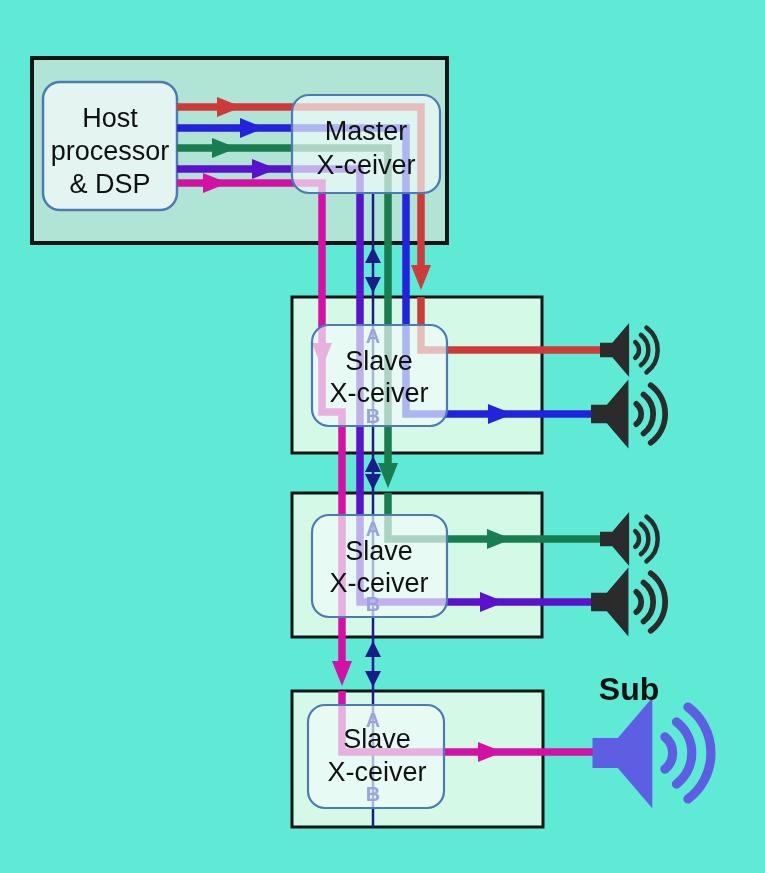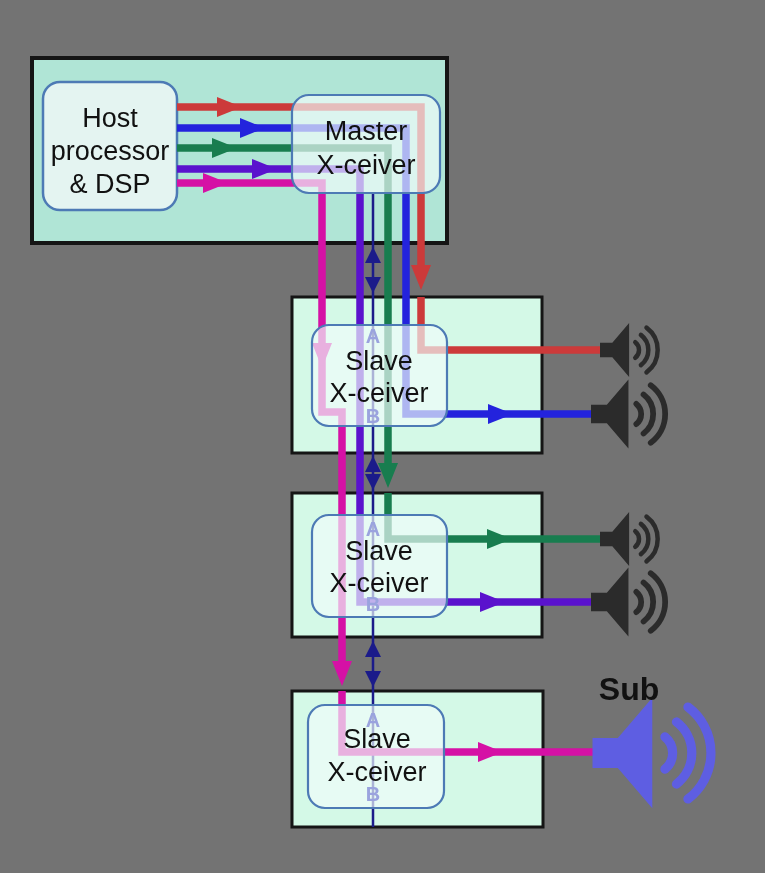--- a/index.html
+++ b/index.html
@@ -1,16 +1,16 @@
 <!DOCTYPE html>
 <html><head>
 <meta charset="utf-8">
 <style>
   html,body{margin:0;padding:0;background:#ffffff;}
-  .stage{position:relative;width:765px;height:873px;background:#737373;overflow:hidden;
+  .stage{position:relative;width:765px;height:873px;background:#5eead4;overflow:hidden;
          font-family:"Liberation Sans", sans-serif;}
   svg{display:block;}
   text{font-family:"Liberation Sans", sans-serif;}
   .node-text{font-size:27px;fill:#111111;}
   .port-text{font-size:20px;font-weight:bold;}
   .sub-text{font-size:32px;font-weight:bold;fill:#111111;}
 </style>
 </head>
 <body>
 

